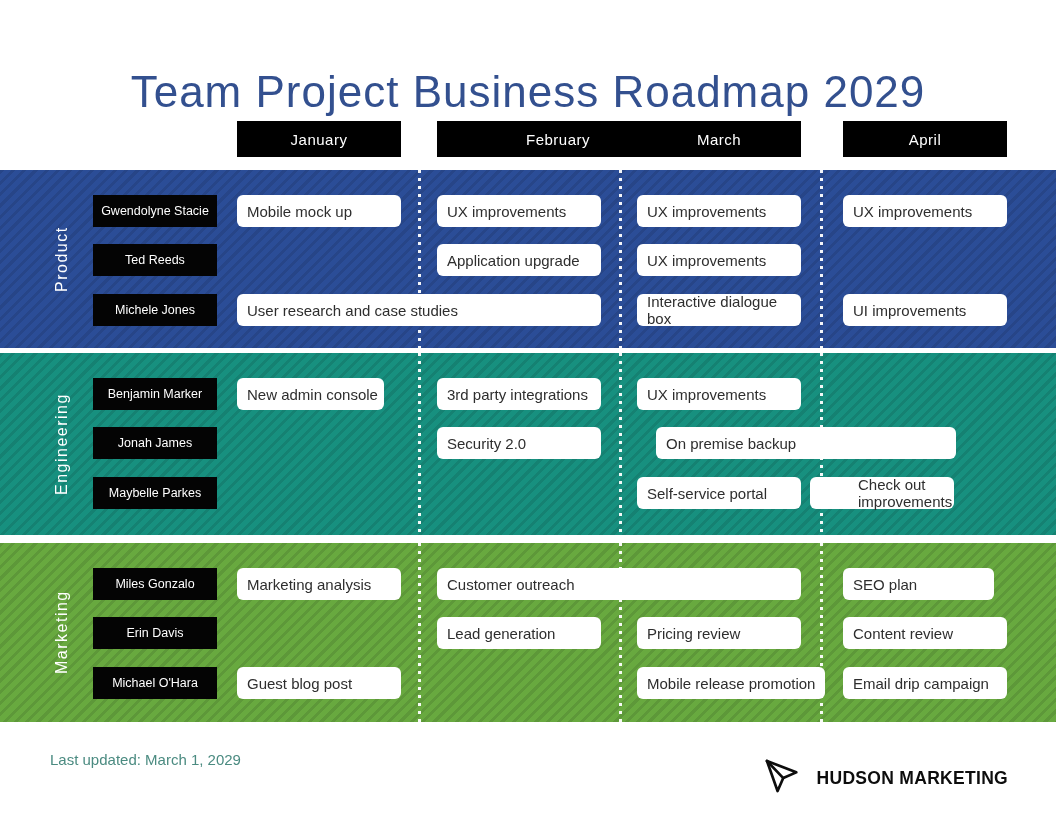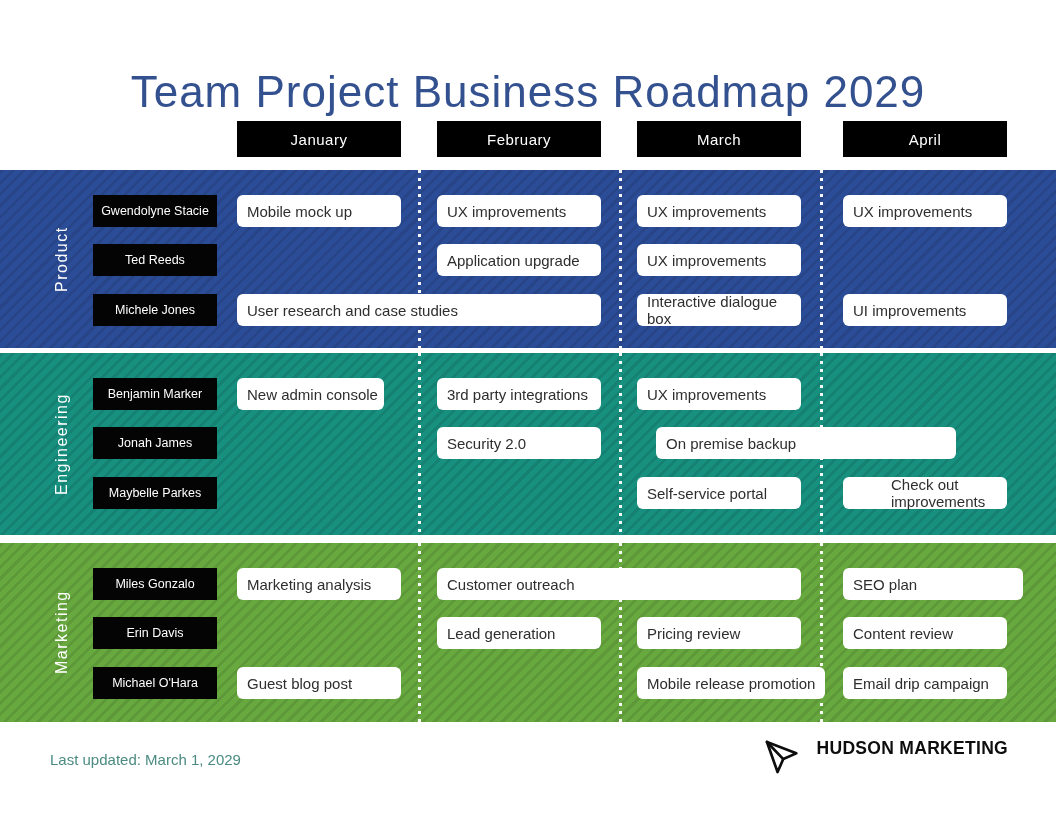--- a/index.html
+++ b/index.html
@@ -37,35 +37,35 @@
   }
   .card{
     position:absolute;height:32px;background:#ffffff;color:#2e2e2e;
     font-size:15px;z-index:2;display:flex;align-items:center;
     padding-left:10px;box-sizing:border-box;border-radius:6px;
   }
   #footer-updated{
     position:absolute;left:50px;top:751px;font-size:15px;color:#4b8b81;
   }
   #brand{
-    position:absolute;right:48px;top:738px;height:44px;
-    display:flex;gap:16px;
+    position:absolute;right:48px;top:756px;height:44px;
+    display:flex;align-items:center;gap:16px;
   }
   #brand svg{transform:scaleX(-1);}
   #brand-text{font-size:17.5px;font-weight:700;letter-spacing:0.3px;color:#0d0d0d;}
 </style>
 </head>
 <body>
 
 <div id="page">
   <h1 id="title">Team Project Business Roadmap 2029</h1>
 
   <div id="month-row">
       <div class="month-header" style="left: 237px;">January</div>
-      <div class="month-header" style="left: 437px;">February</div>
+      <div class="month-header" style="left: 437px; padding-left: 39px;">February</div>
       <div class="month-header" style="left: 637px;">March</div>
       <div class="month-header" style="left: 843px;">April</div>
     </div>
   <div id="bands">
       <div class="band" style="top: 170px; height: 178px; background-color: rgb(43, 77, 151);">
         <div class="band-label">Product</div>
         <div class="dots" style="left: 418px;"></div>
         <div class="dots" style="left: 619px;"></div>
         <div class="dots" style="left: 820px;"></div>
         <div class="name-box" style="top: 25px;">Gwendolyne Stacie</div>
@@ -88,33 +88,33 @@
         <div class="dots" style="left: 820px;"></div>
         <div class="name-box" style="top: 25px;">Benjamin Marker</div>
         <div class="name-box" style="top: 74px;">Jonah James</div>
         <div class="name-box" style="top: 124px;">Maybelle Parkes</div>
         <div class="card" style="top: 25px; left: 237px; width: 147px;">New admin console</div>
         <div class="card" style="top: 25px; left: 437px; width: 164px;">3rd party integrations</div>
         <div class="card" style="top: 25px; left: 637px; width: 164px;">UX improvements</div>
         <div class="card" style="top: 74px; left: 437px; width: 164px;">Security 2.0</div>
         <div class="card" style="top: 74px; left: 656px; width: 300px;">On premise backup</div>
         <div class="card" style="top: 124px; left: 637px; width: 164px;">Self-service portal</div>
-        <div class="card" style="top: 124px; left: 843px; width: 164px; padding-left: 48px;">Check out improvements</div>
+        <div class="card" style="top: 124px; left: 810px; width: 144px; padding-left: 48px;">Check out improvements</div>
       </div>
       <div class="band" style="top: 543px; height: 179px; background-color: rgb(104, 169, 63);">
         <div class="band-label">Marketing</div>
         <div class="dots" style="left: 418px;"></div>
         <div class="dots" style="left: 619px;"></div>
         <div class="dots" style="left: 820px;"></div>
         <div class="name-box" style="top: 25px;">Miles Gonzalo</div>
         <div class="name-box" style="top: 74px;">Erin Davis</div>
         <div class="name-box" style="top: 124px;">Michael O'Hara</div>
         <div class="card" style="top: 25px; left: 237px; width: 164px;">Marketing analysis</div>
         <div class="card" style="top: 25px; left: 437px; width: 364px;">Customer outreach</div>
-        <div class="card" style="top: 25px; left: 843px; width: 180px;">SEO plan</div>
+        <div class="card" style="top: 25px; left: 843px; width: 151px;">SEO plan</div>
         <div class="card" style="top: 74px; left: 437px; width: 164px;">Lead generation</div>
         <div class="card" style="top: 74px; left: 637px; width: 164px;">Pricing review</div>
         <div class="card" style="top: 74px; left: 843px; width: 164px;">Content review</div>
         <div class="card" style="top: 124px; left: 237px; width: 164px;">Guest blog post</div>
         <div class="card" style="top: 124px; left: 637px; width: 188px;">Mobile release promotion</div>
         <div class="card" style="top: 124px; left: 843px; width: 164px;">Email drip campaign</div>
       </div>
     </div>
 
   <div id="footer-updated">Last updated: March 1, 2029</div>

